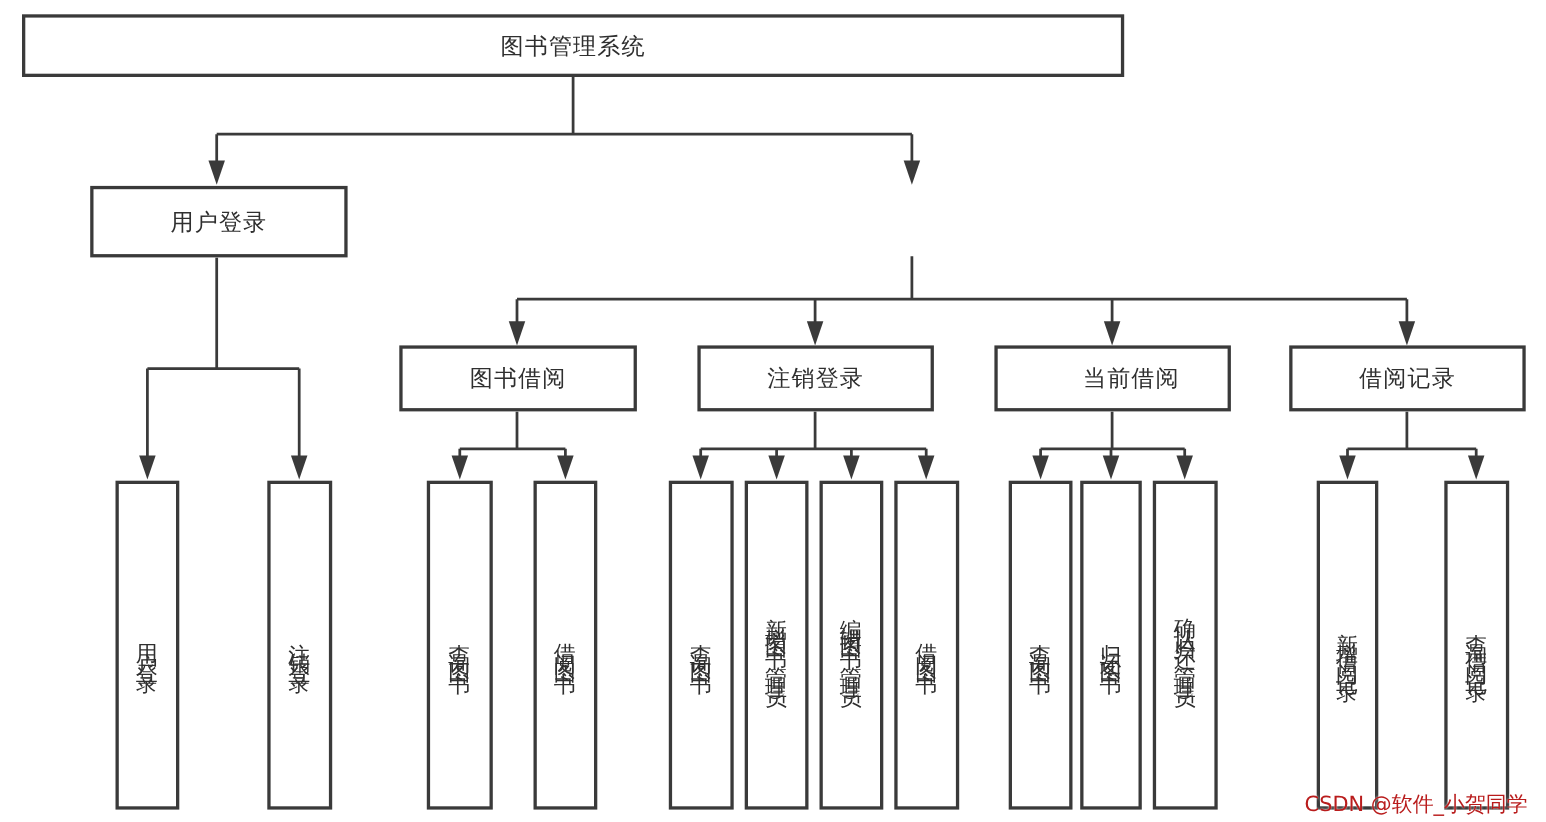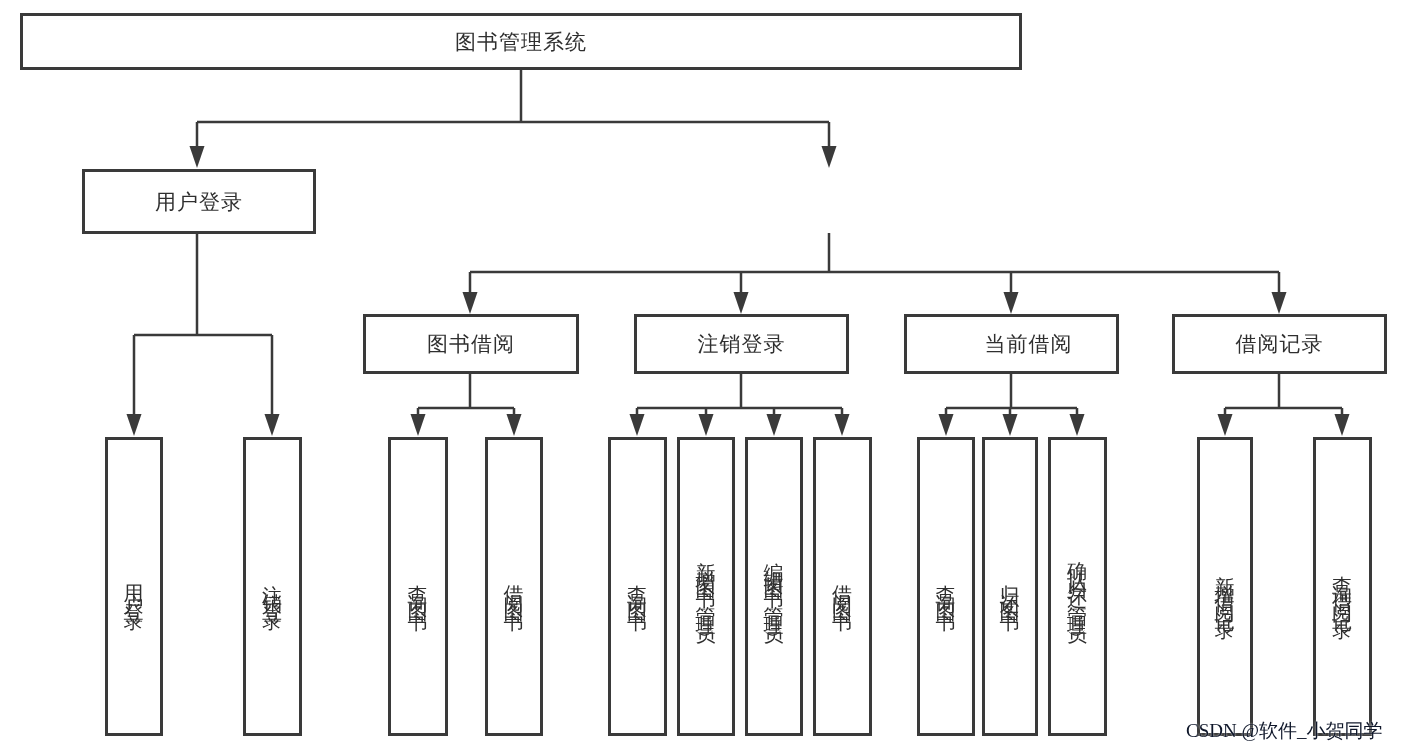--- a/index.html
+++ b/index.html
@@ -25,25 +25,24 @@
     writing-mode:vertical-rl;
     text-orientation:mixed;
     font-size:20px;
     line-height:1;
     letter-spacing:9px;
   }
   .watermark{
     position:absolute;
     left:1186px;top:718px;
     font-size:19px;
-    color:#0f172a;
+    color:#b91c1c;
     text-shadow:0 0 2px #ffffff;
     white-space:nowrap;
     z-index:5;
-    font-family:Liberation Serif, serif;
   }
 </style>
 </head>
 <body>
 
 <div id="stage">
 
   <svg id="wires" viewBox="0 0 1405 747" aria-hidden="true">
     <g stroke="#3a3a3a" stroke-width="2.5" fill="none">
 

